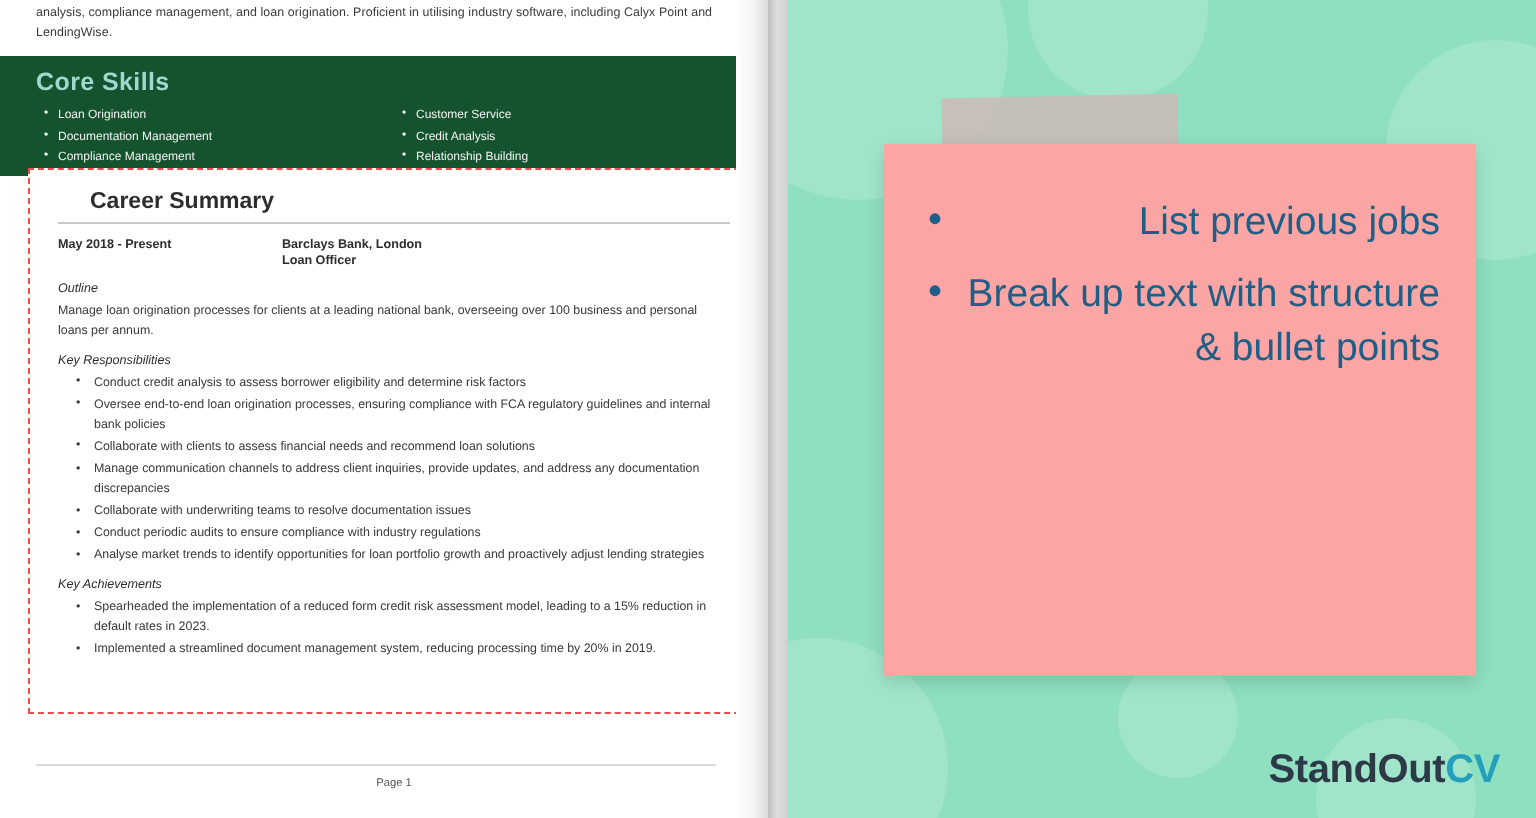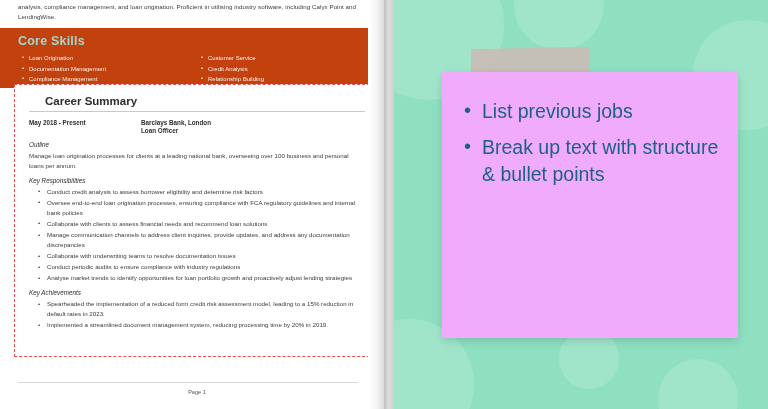--- a/index.html
+++ b/index.html
@@ -42,21 +42,21 @@
   }
   .intro-text {
     font-size: 6.2px;
     line-height: 1.55;
     color: #3a3a3a;
     padding-top: 2px;
     letter-spacing: .05px;
   }
   .band {
     margin-top: 7px;
-    background: #c2410c;
+    background: #14532d;
     height: 60px;
     margin-left: -18px;
     margin-right: -18px;
     padding: 6px 18px 0 18px;
     box-sizing: border-box;
     color: #ffffff;
   }
   .band h2 {
     margin: 0 0 5px 0;
     font-size: 12.5px;
@@ -216,22 +216,23 @@
   .b4 { width: 130px; height: 130px; left: -50px; bottom: -40px; }
   .b5 { width: 80px;  height: 80px;  right: 30px; bottom: -30px; }
   .b6 { width: 60px;  height: 60px;  left: 165px; bottom: 20px; }
 
   .sticky-note {
     position: absolute;
     left: 48px;
     top: 72px;
     width: 296px;
     height: 266px;
-    background: #f0abfc;
+    background: #fca5a5;
     box-shadow: 0 3px 9px rgba(0,0,0,.14);
+    text-align: right;
   }
   .tape {
     position: absolute;
     left: 77px;
     top: 48px;
     width: 118px;
     height: 30px;
     background: #c9bdb7;
     opacity: .92;
     transform: rotate(-1.2deg);
@@ -354,15 +355,18 @@
 
     <div class="tape"></div>
 
     <div class="sticky-note">
       <ul class="tips-list">
         <li>List previous jobs</li>
         <li>Break up text with structure &amp; bullet points</li>
       </ul>
     </div>
 
+    <div class="brand">
+      <span>StandOut</span><span class="cv">CV</span>
+    </div>
   </div>
 
 </div>
 
 </body></html>

